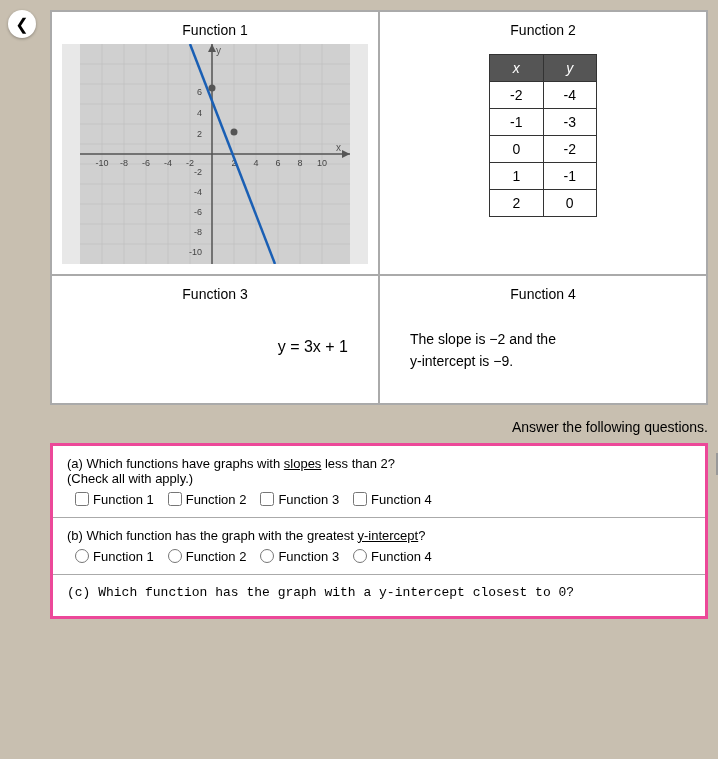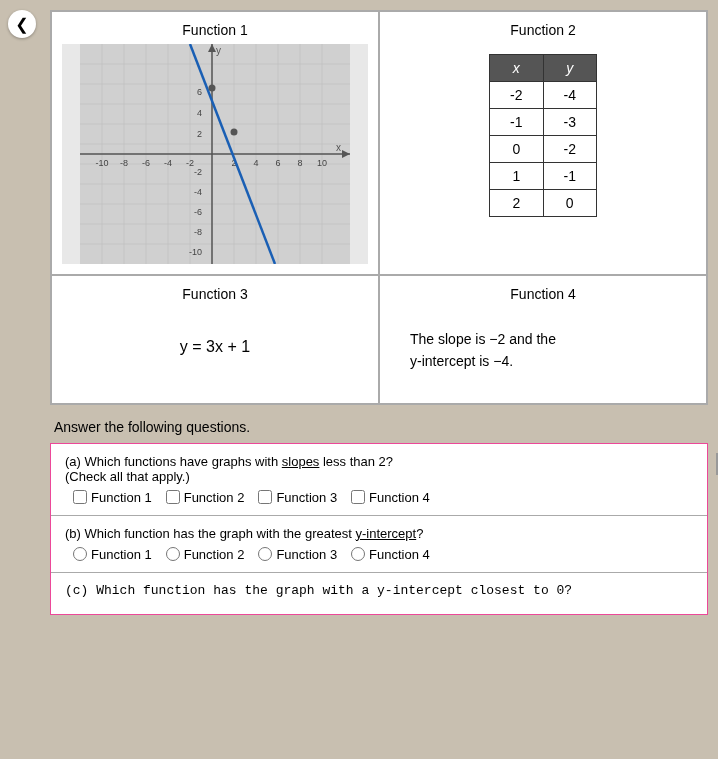--- a/index.html
+++ b/index.html
@@ -69,44 +69,45 @@
       font-size: 14px;
     }
     .func2-table th {
       background: #555;
       color: white;
       font-style: italic;
       font-weight: normal;
     }
     
     .func3-content {
-      text-align: center;
+      text-align: right;
       padding: 20px;
     }
     .func3-formula {
       font-size: 16px;
       margin-top: 10px;
     }
     
     .func4-content {
       padding: 20px;
       line-height: 1.6;
     }
     
     .questions-section {
       margin-top: 14px;
     }
     .questions-label {
       font-size: 14px;
       margin-bottom: 8px;
       margin-left: 4px;
+      text-align: right;
     }
     .question-box {
       background: white;
-      border: 1px solid #ec4899;
+      border: 3px solid #ec4899;
       margin-bottom: 0;
     }
     .question-item {
       padding: 10px 14px;
       border-bottom: 1px solid #aaa;
     }
     .question-item:last-child {
       border-bottom: none;
       font-family: Liberation Mono, monospace;
     }
@@ -273,37 +274,37 @@
       <div class="function-title">Function 3</div>
       <div class="func3-content">
         <div class="func3-formula">y = 3x + 1</div>
       </div>
     </div>
 
     <div class="function-cell">
       <div class="function-title">Function 4</div>
       <div class="func4-content">
         <div>The slope is −2 and the</div>
-        <div>y-intercept is −4.</div>
+        <div>y-intercept is −9.</div>
       </div>
     </div>
 
   </div>
 
   <div class="questions-section">
     <div class="questions-label">Answer the following questions.</div>
 
     <div class="questions-wrapper">
       <div class="question-box">
 
         <div class="question-item">
           <div class="question-text">
             <span>(a) Which functions have graphs with </span><span class="underline">slopes</span><span> less than 2?</span>
             <br>
-            <span>(Check all that apply.)</span>
+            <span>(Check all with apply.)</span>
           </div>
           <div class="options-row">
             <label class="option-item">
               <input type="checkbox" style=""> 
                 <span>Function 1</span>
             </label>
             <label class="option-item">
               <input type="checkbox" style=""> 
                 <span>Function 2</span>
             </label>

